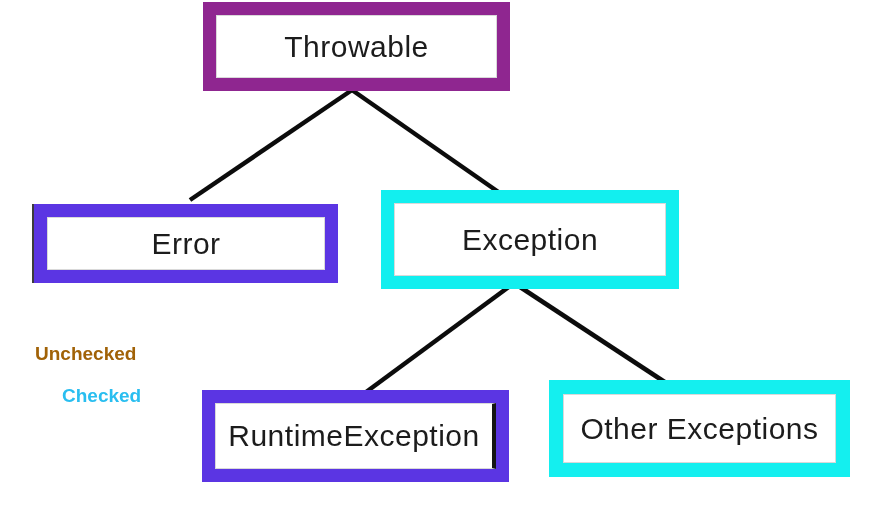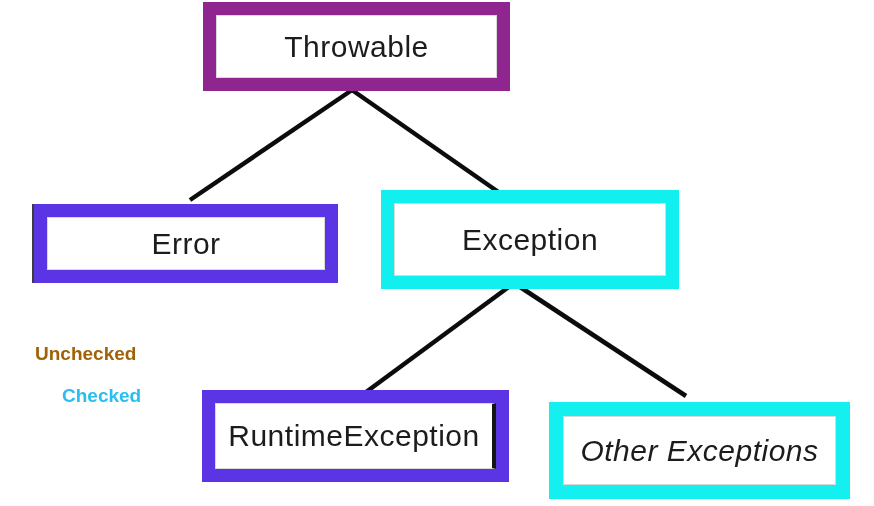--- a/index.html
+++ b/index.html
@@ -64,23 +64,22 @@
     border: 13px solid #12efef;
   }
   .node-runtime-exception {
     left: 202px; top: 390px; width: 307px; height: 92px;
     border: 13px solid #5b35e3;
   }
   .node-runtime-exception .inner {
     border-right: 4px solid #141414;
   }
   .node-other-exceptions {
-    left: 549px; top: 402px; width: 301px; height: 97px;
+    left: 549px; top: 380px; width: 301px; height: 97px;
     border: 14px solid #14efef;
-    font-style: italic;
   }
   .legend-item {
     position: absolute;
     z-index: 2;
     font-weight: bold;
     font-size: 19px;
     white-space: nowrap;
   }
   .legend-unchecked {
     left: 35px; top: 343px;

